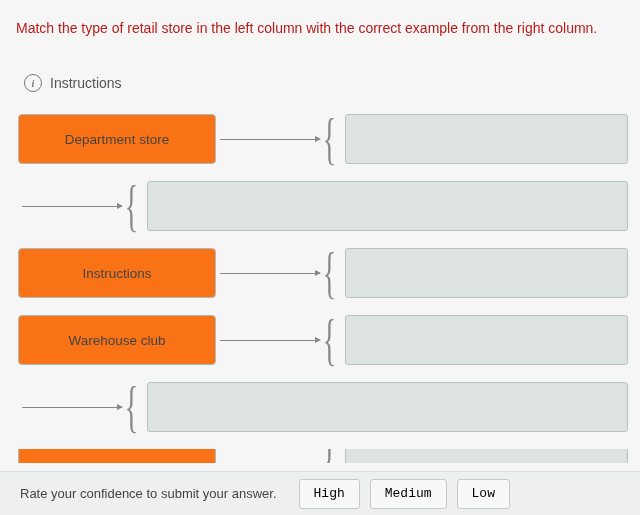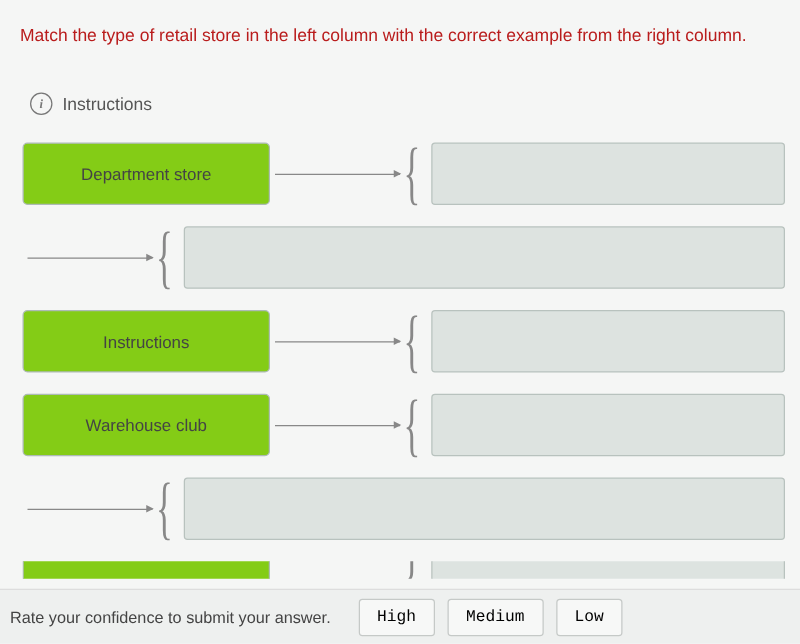--- a/index.html
+++ b/index.html
@@ -50,21 +50,21 @@
     .match-row {
       display: flex;
       align-items: center;
       height: 50px;
       margin-bottom: 17px;
       position: relative;
     }
     .left-box {
       width: 198px;
       height: 50px;
-      background: #84cc16;
+      background: #f97316;
       border: 1px solid #adbab5;
       border-radius: 4px;
       display: flex;
       align-items: center;
       justify-content: center;
       font-size: 13.5px;
       color: #444;
       flex-shrink: 0;
     }
     .connector {
@@ -118,21 +118,21 @@
     .footer-bar {
       position: absolute;
       bottom: 0;
       left: 0;
       width: 640px;
       height: 44px;
       background: #eef0ef;
       border-top: 1px solid #ddd;
       display: flex;
       align-items: center;
-      padding: 0 8px;
+      padding: 0 20px;
       gap: 10px;
     }
     .confidence-text {
       font-size: 13px;
       color: #444;
       margin-right: 12px;
     }
     .conf-btn {
       height: 30px;
       padding: 0 14px;

